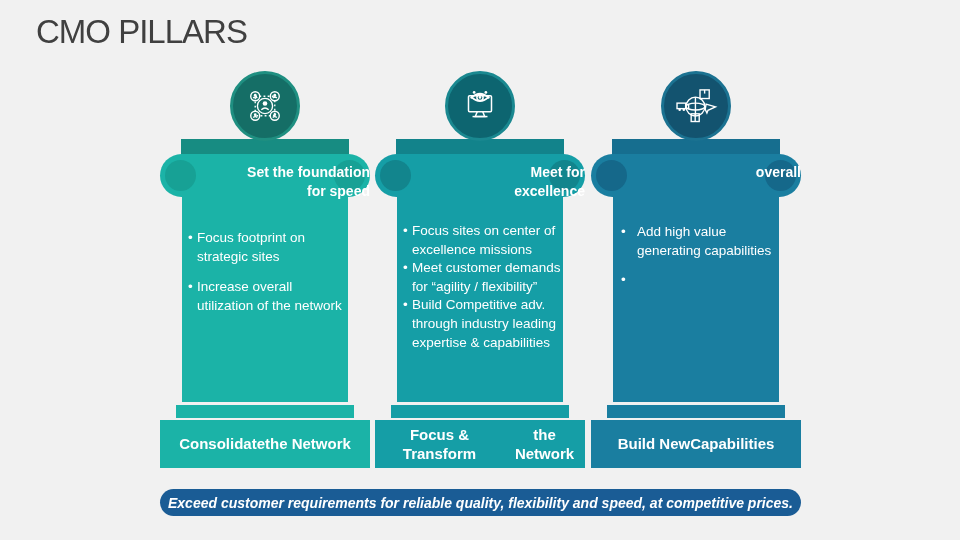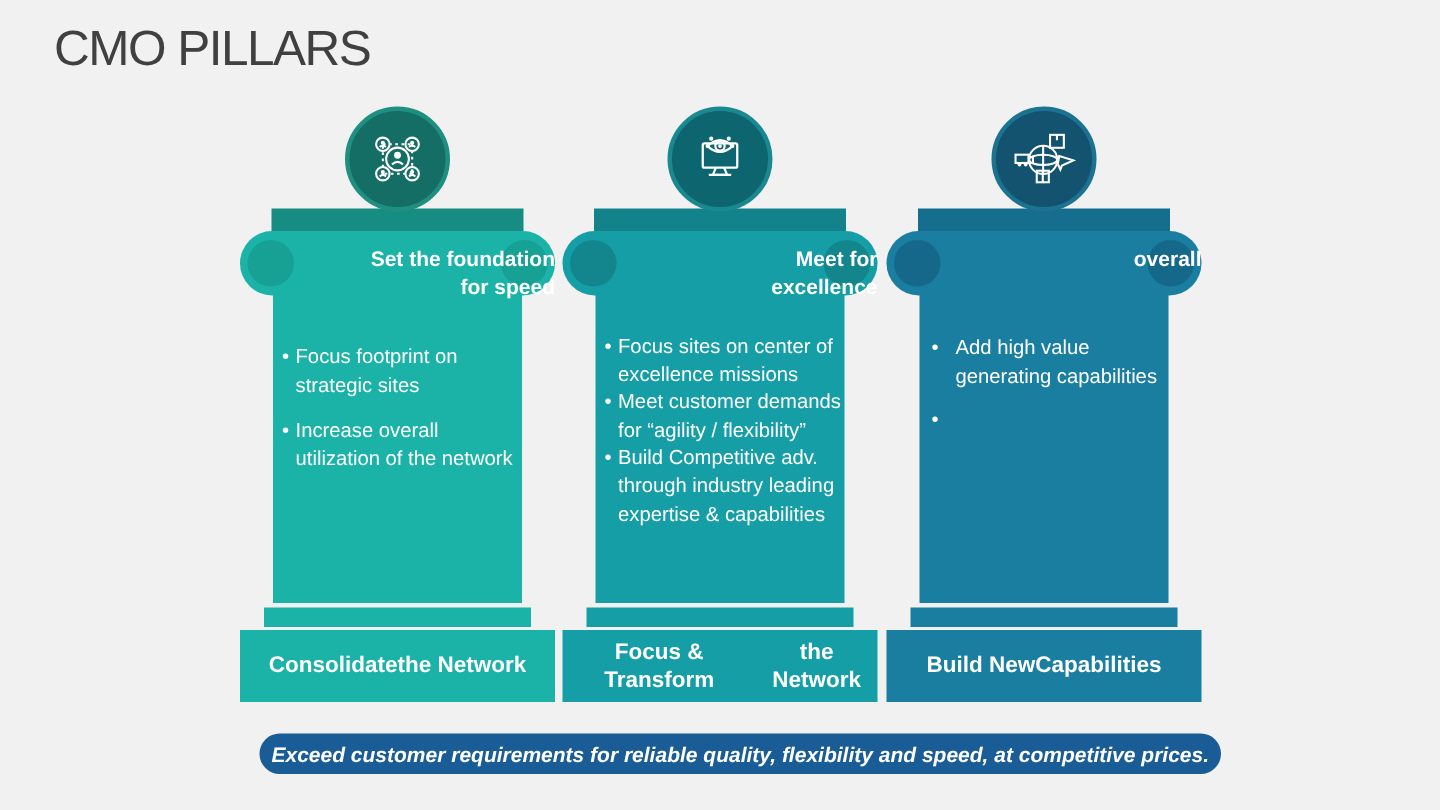--- a/index.html
+++ b/index.html
@@ -47,21 +47,21 @@
 
   .step{position:absolute;top:405px;left:16px;width:178px;height:13px;background:var(--main)}
   .base{
     position:absolute;top:420px;left:0;width:210px;height:48px;background:var(--main);
     display:flex;flex-direction:row;align-items:center;justify-content:center;
     color:#fff;font-weight:700;font-size:15px;line-height:19.5px;text-align:center;
   }
   .banner{
     position:absolute;left:160px;top:489px;width:641px;height:27px;border-radius:14px;
     background:#1A5C95;display:flex;align-items:center;justify-content:center;
-    color:#fff;font-size:14px;font-style:italic;font-weight:700;white-space:nowrap;margin-left:13px;
+    color:#fff;font-size:14px;font-style:italic;font-weight:700;white-space:nowrap;
   }
 </style>
 </head>
 <body>
 
 <div class="slide">
 
   <h1 class="title">CMO PILLARS</h1>
 
   <section class="pillar p1">

